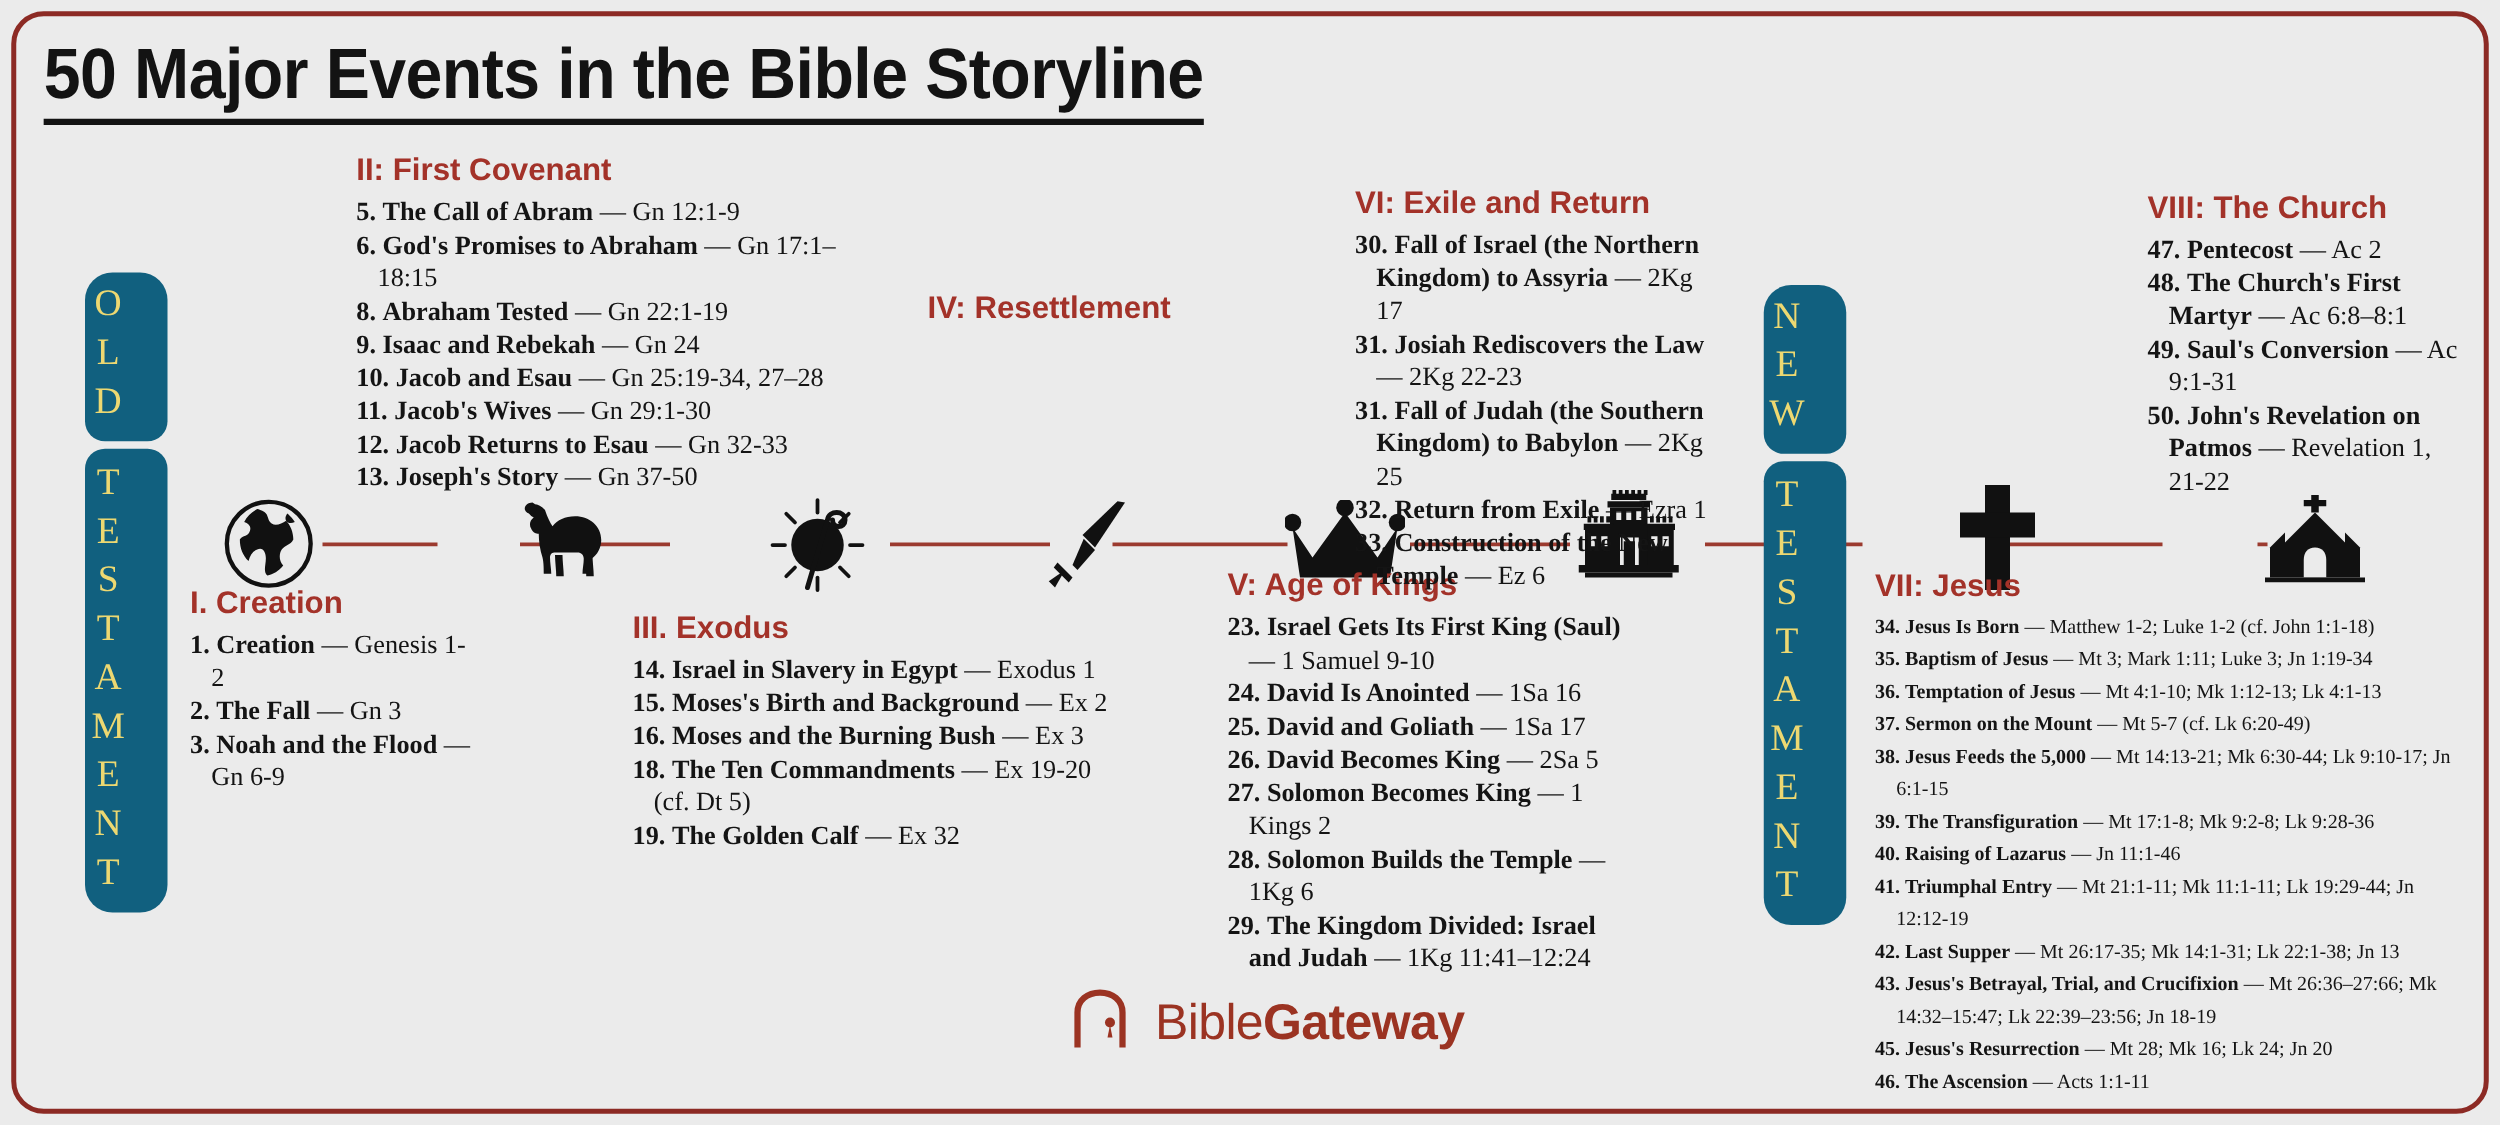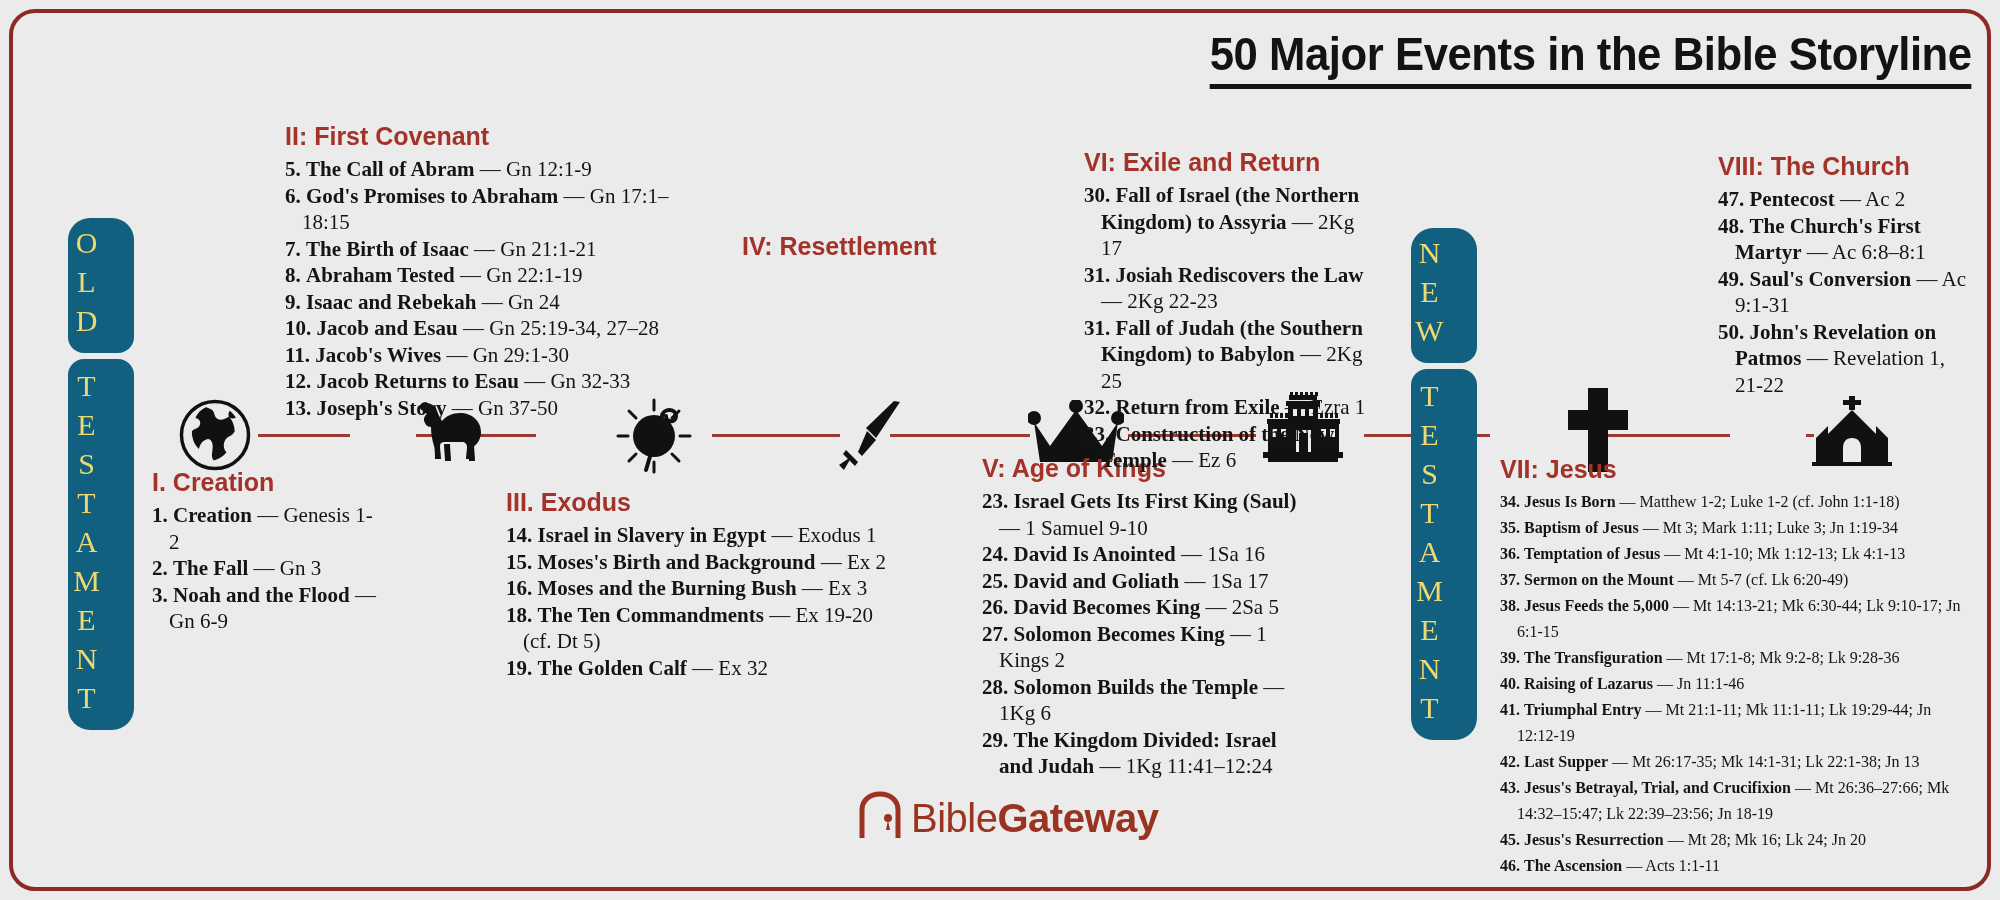--- a/index.html
+++ b/index.html
@@ -22,24 +22,24 @@
     border:4px solid #8c2a24;
     border-radius:26px;
     box-sizing:border-box;
     pointer-events:none;
   }
 
   
   .title{
     position:absolute;
     left:0;top:26px;width:2000px;
-    text-align:right;
+    text-align:left;
     font-family:"Liberation Sans", sans-serif;
     font-weight:bold;
-    font-size:47px;
+    font-size:57px;
     letter-spacing:-0.5px;
     color:#131313;
   }
   .title span{
     border-bottom:5px solid #131313;
     padding-bottom:3px;
     display:inline-block;
     transform:scaleX(0.93);
     transform-origin:center;
   }
@@ -115,21 +115,21 @@
   .ico{
     position:absolute;
     color:#111;
   }
   .ico svg{display:block;}
 
   
   .logo{
     position:absolute;
     left:858px;top:790px;
-    display:flex;align-items:center;gap:9px;
+    display:flex;align-items:center;gap:22px;
     color:#9b3322;
   }
   .logo .lg-txt{
     font-family:"Liberation Sans", sans-serif;
     font-size:40px;
     letter-spacing:-0.5px;
     color:#9b3322;
   }
   .logo .lg-txt .bold{font-weight:bold;}
 </style>
@@ -295,21 +295,20 @@
       <li><b>2.</b> <b>The Fall</b> <span class="ref">— Gn 3</span></li>
       <li><b>3.</b> <b>Noah and the Flood</b> <span class="ref">— Gn 6-9</span></li>
     </ol>
   </div>
 
   <div class="sec" style="left:285px;top:122px;width:420px;">
     <h3>II: First Covenant</h3>
     <ol>
       <li><b>5.</b> <b>The Call of Abram</b> <span class="ref">— Gn 12:1-9</span></li>
       <li><b>6.</b> <b>God's Promises to Abraham</b> <span class="ref">— Gn 17:1–18:15</span></li>
-      <li><b>7.</b> <b>The Birth of Isaac</b> <span class="ref">— Gn 21:1-21</span></li>
       <li><b>8.</b> <b>Abraham Tested</b> <span class="ref">— Gn 22:1-19</span></li>
       <li><b>9.</b> <b>Isaac and Rebekah</b> <span class="ref">— Gn 24</span></li>
       <li><b>10.</b> <b>Jacob and Esau</b> <span class="ref">— Gn 25:19-34, 27–28</span></li>
       <li><b>11.</b> <b>Jacob's Wives</b> <span class="ref">— Gn 29:1-30</span></li>
       <li><b>12.</b> <b>Jacob Returns to Esau</b> <span class="ref">— Gn 32-33</span></li>
       <li><b>13.</b> <b>Joseph's Story</b> <span class="ref">— Gn 37-50</span></li>
     </ol>
   </div>
 
   <div class="sec" style="left:506px;top:488px;width:400px;">

